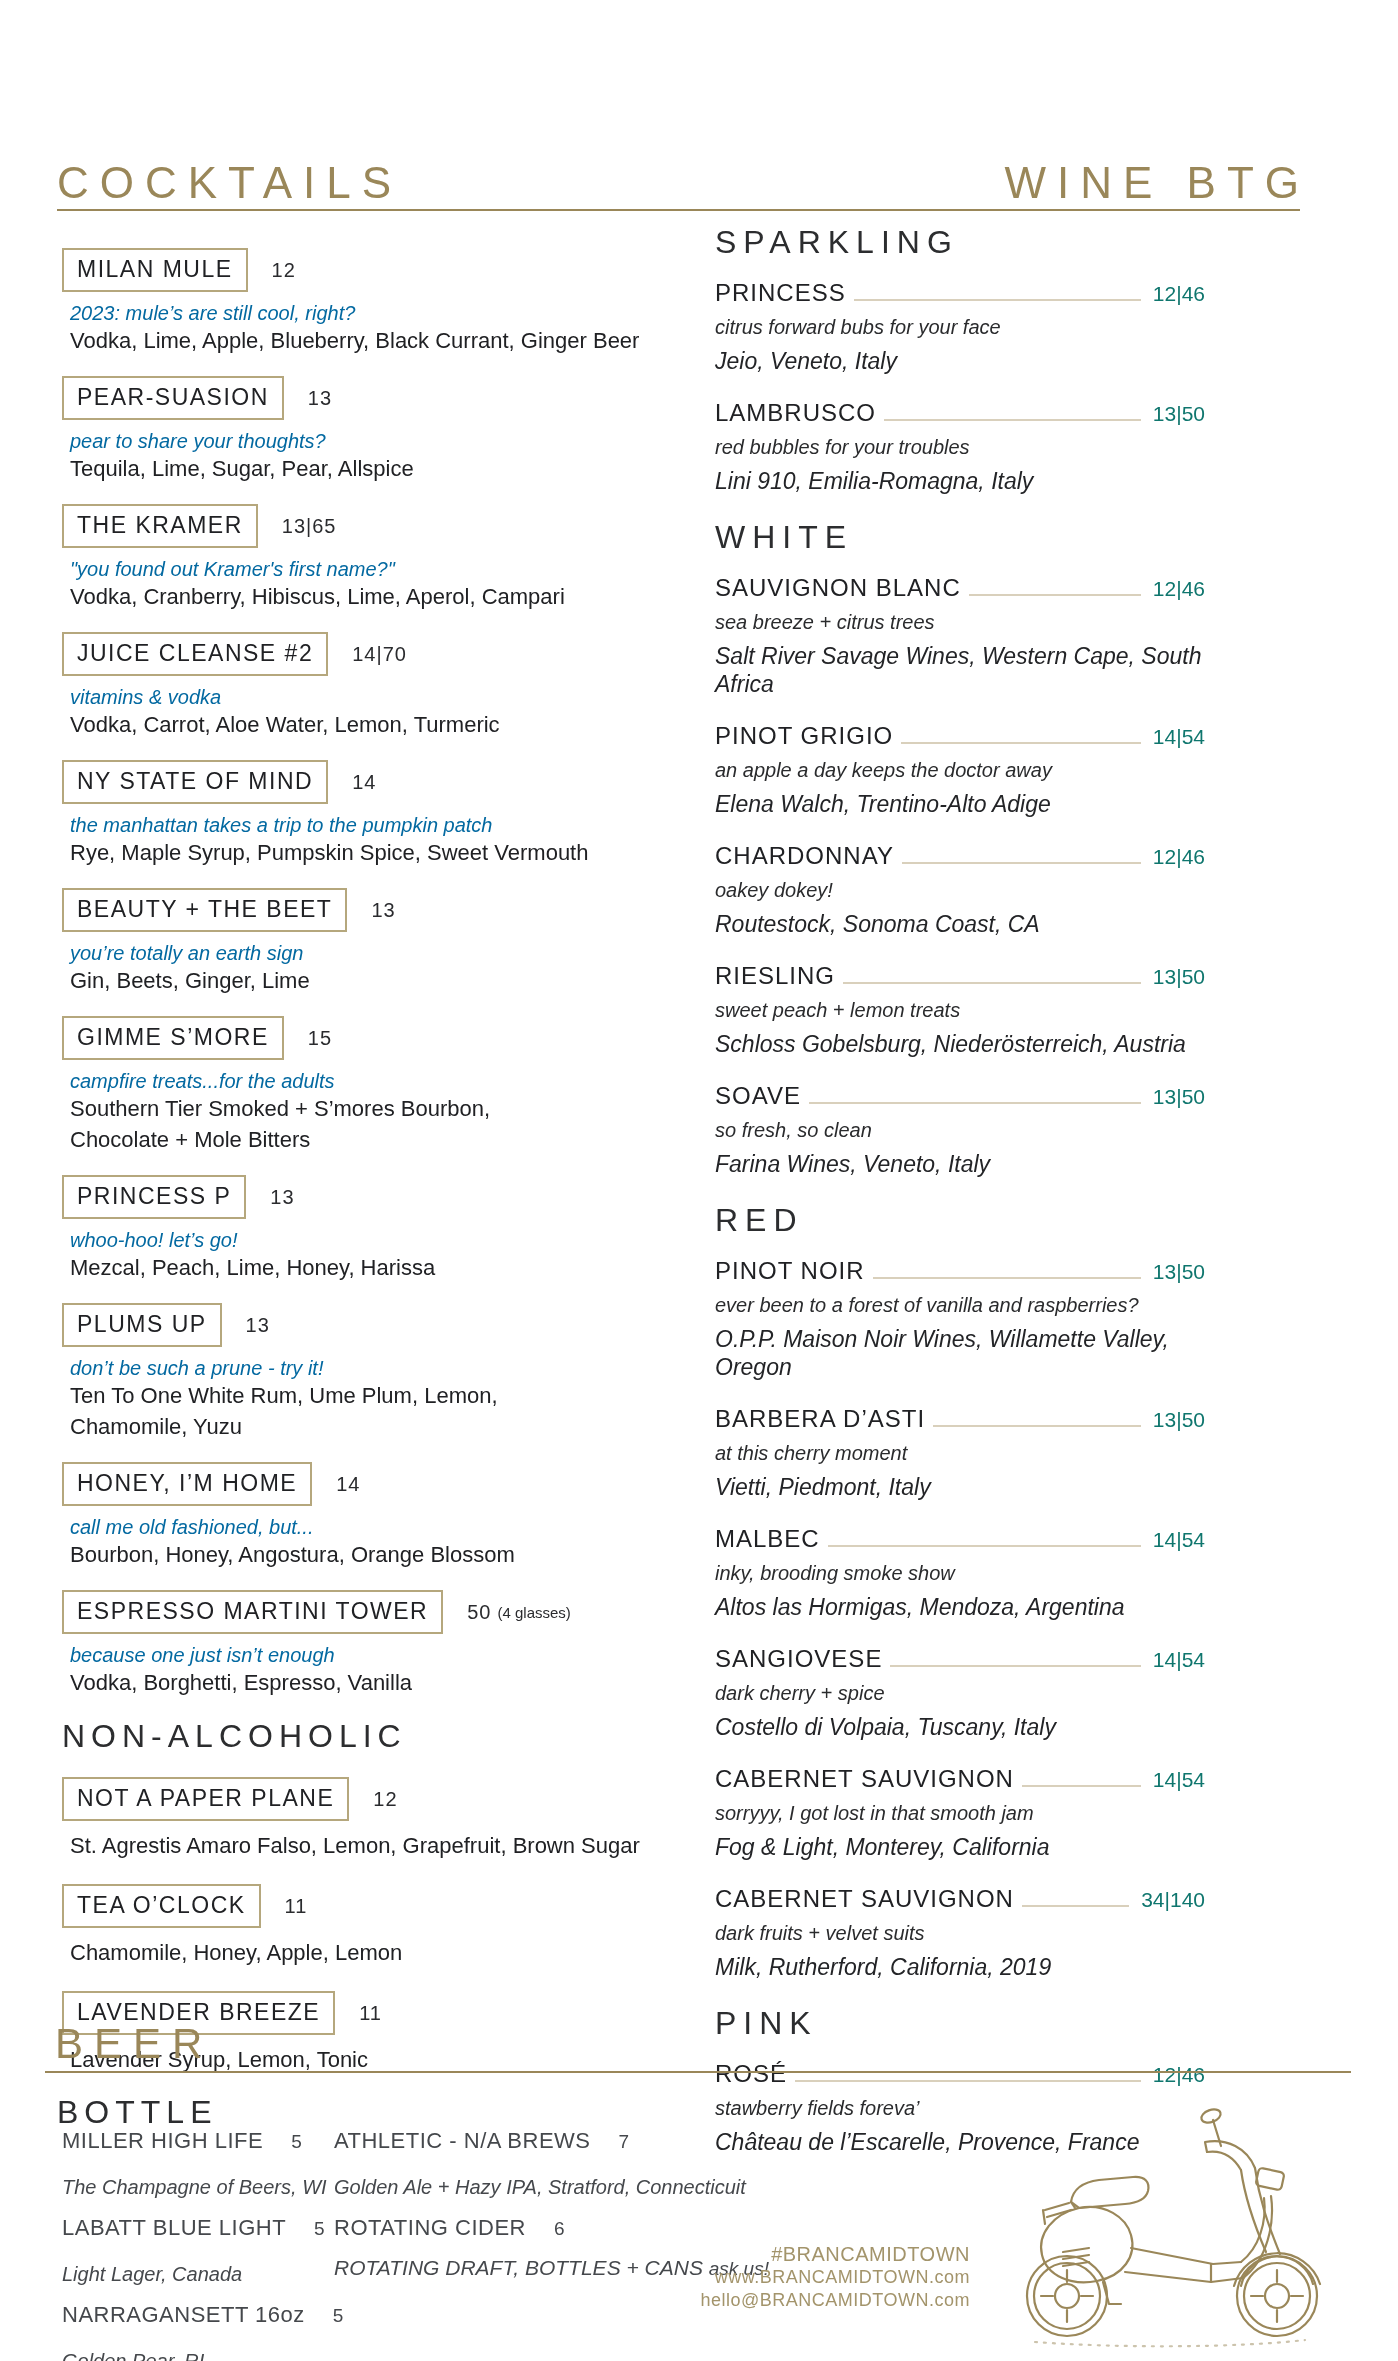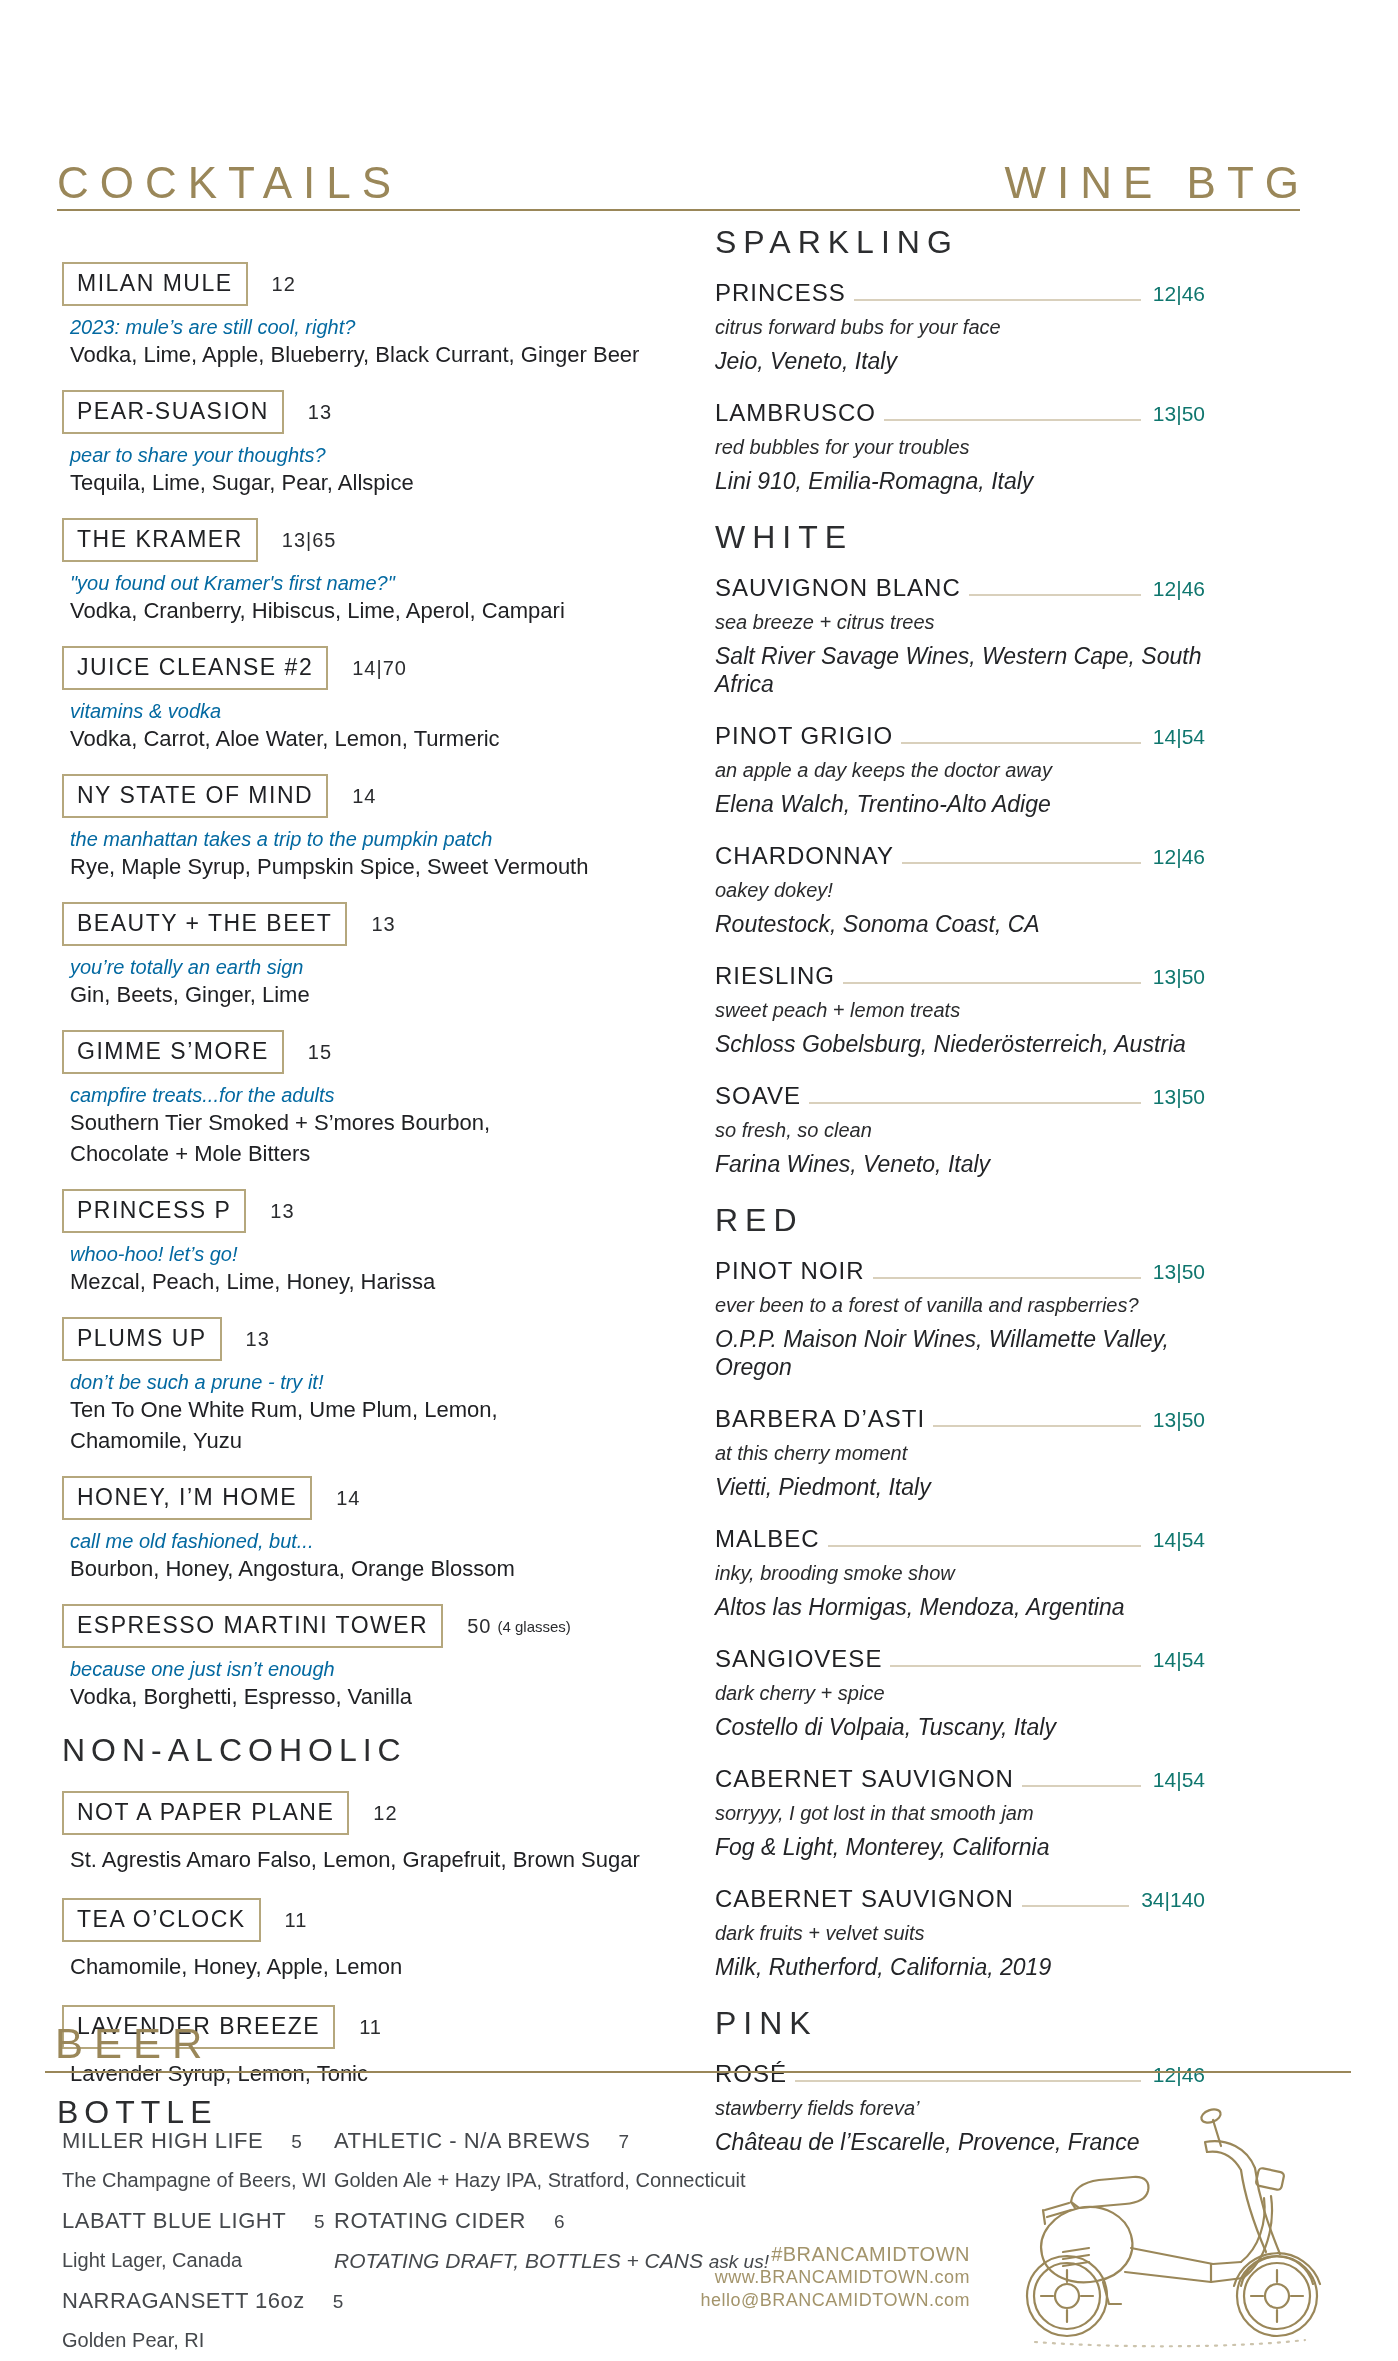--- a/index.html
+++ b/index.html
@@ -22,21 +22,21 @@
     font-weight:400;white-space:nowrap;
   }
   .rule{position:absolute;height:2px;background:var(--gold);}
   #cocktails-title{position:absolute;left:57px;top:158px;}
   #wine-title{position:absolute;top:158px;right:88px;}
   .rule-top{left:57px;top:209px;width:1243px;}
   .rule-beer{left:45px;top:2071px;width:1306px;}
 
   
   #left-col{position:absolute;left:62px;top:248px;width:644px;}
-  .c-item{margin-bottom:20px;margin-top:14px;}
+  .c-item{margin-bottom:20px;}
   .c-head{display:flex;align-items:center;}
   .c-name-box{
     display:inline-block;border:2px solid var(--gold-box);
     padding:6px 13px 7px;font-size:23px;letter-spacing:1.5px;color:var(--ink);
     white-space:nowrap;background:#fff;
   }
   .c-price{font-size:20px;color:#2a2b2e;letter-spacing:1px;margin-left:24px;white-space:nowrap;}
   .c-price-note{font-size:15px;color:#2a2b2e;margin-left:6px;}
   .c-price-note:empty{display:none;}
   .c-desc{font-style:italic;font-size:20px;line-height:24px;margin:9px 0 0 8px;color:#0369a1;}
@@ -70,21 +70,21 @@
   #beer-title{position:absolute;left:55px;top:2020px;font-size:42px;}
   #bottle-subhead{position:absolute;left:57px;top:2078px;}
   #beer-grid{
     position:absolute;left:62px;top:2128px;width:790px;
     display:grid;grid-template-columns:272px auto;column-gap:0;
   }
   .b-item{margin-bottom:15px;}
   .b-row{display:flex;align-items:baseline;}
   .b-name{font-size:22px;letter-spacing:0.5px;color:var(--ink-soft);white-space:nowrap;}
   .b-price{font-size:19px;color:var(--ink-soft);margin-left:28px;}
-  .b-desc{font-size:20px;line-height:25px;color:var(--ink-soft);margin-top:14px;}
+  .b-desc{font-style:italic;font-size:20px;line-height:25px;color:var(--ink-soft);margin-top:21px;}
   .b-desc:empty{display:none;}
   .b-note{font-style:italic;font-size:21px;color:var(--ink-soft);margin-top:14px;white-space:nowrap;}
   .b-note-suffix{font-size:19px;}
 
   
   #social-block{
     position:absolute;left:700px;top:2243px;width:270px;text-align:right;
     color:#a3946b;letter-spacing:0.5px;
   }
   .social-line{font-size:18px;line-height:23px;white-space:nowrap;}

